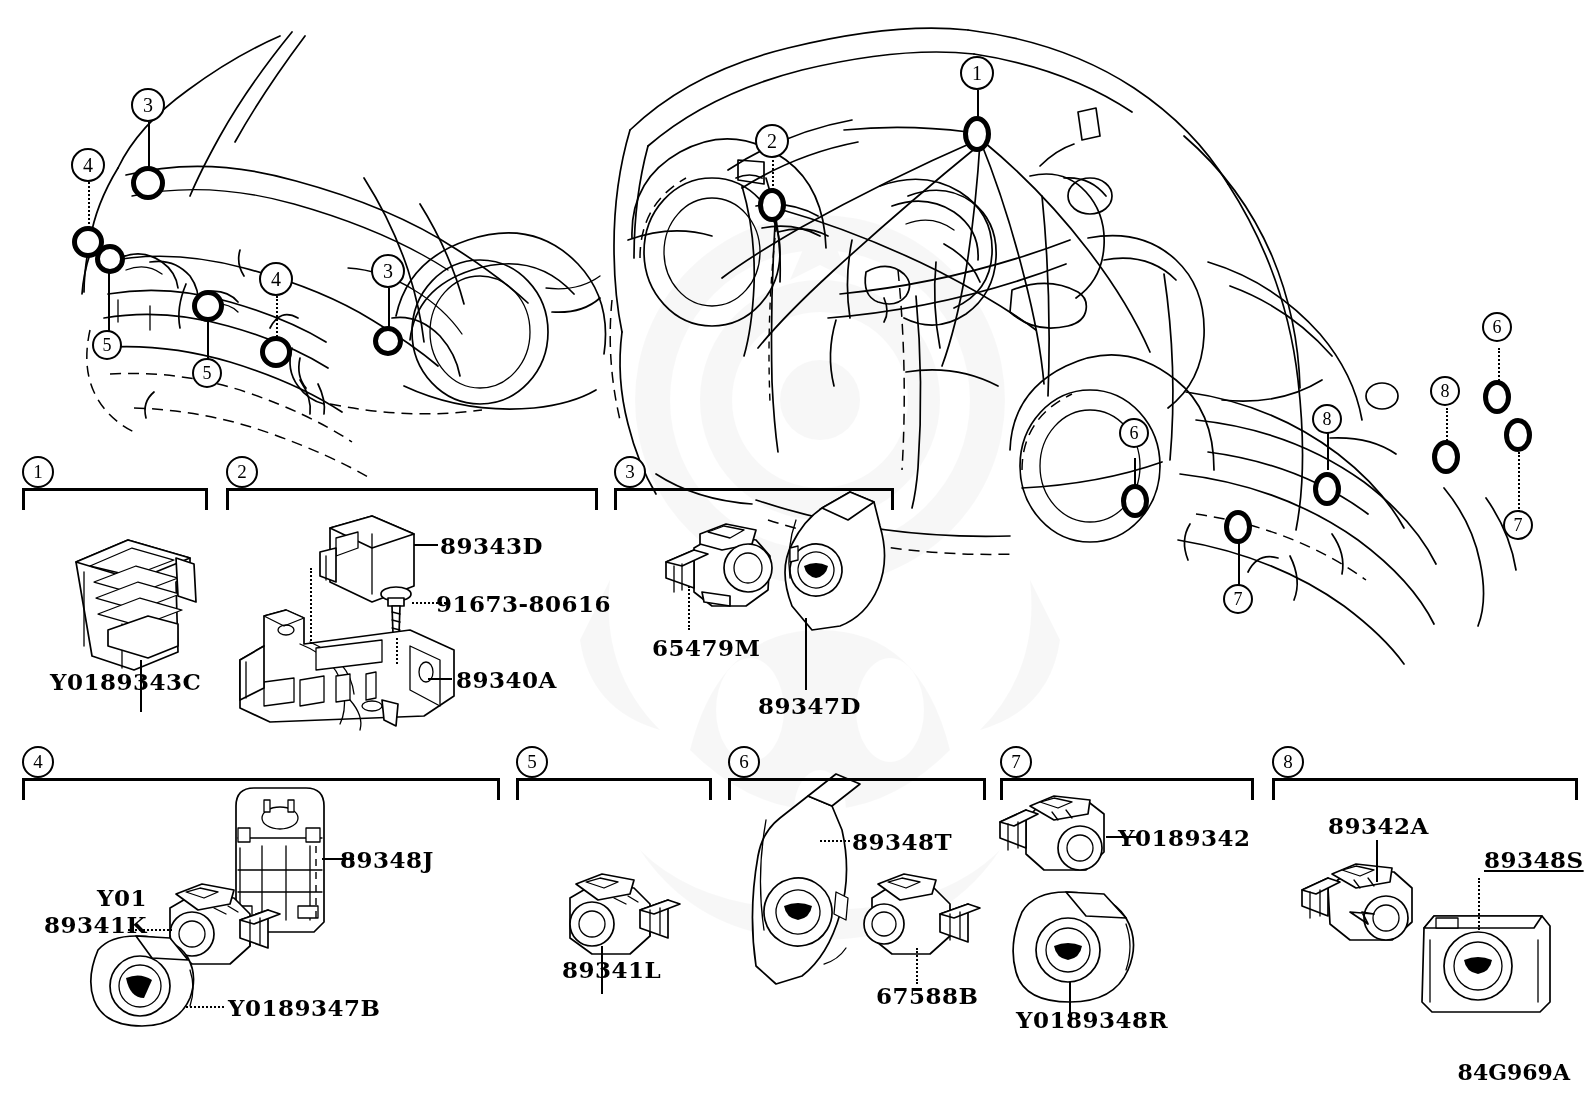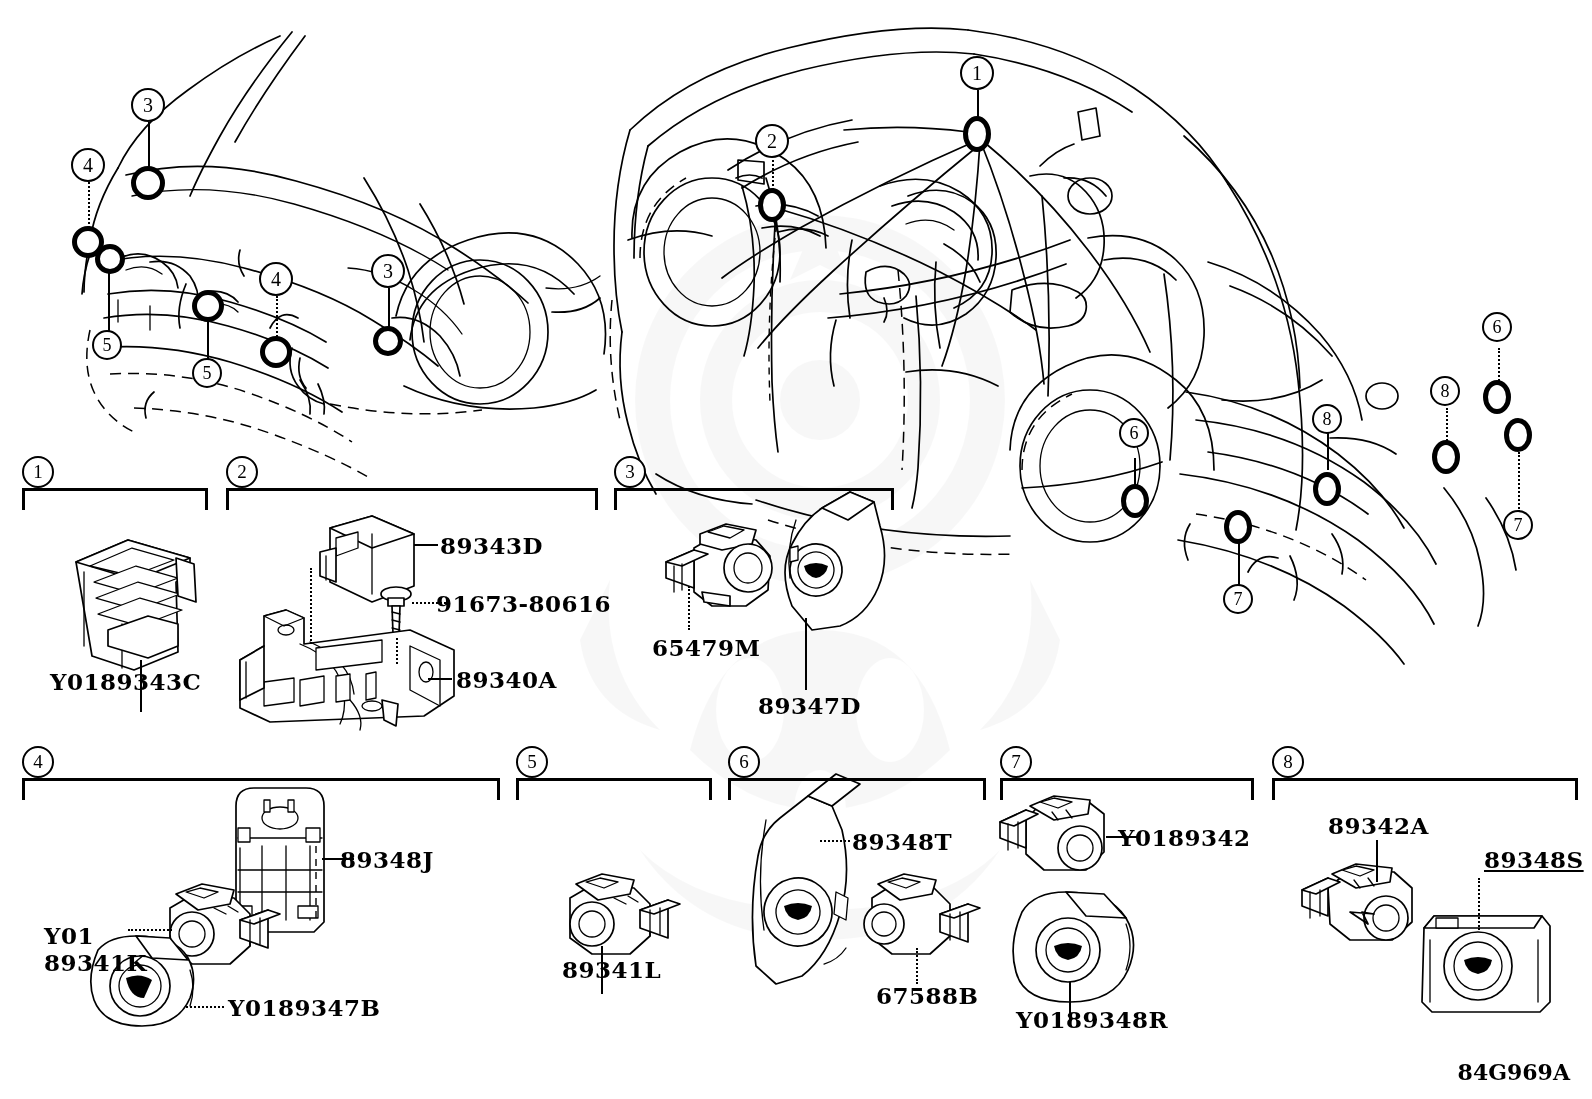--- a/index.html
+++ b/index.html
@@ -625,21 +625,21 @@
 
   <div class="pline-dotv" style="left:688px; top:586px; height:44px;"></div>
   <div class="plabel" style="left:652px; top:634px;">65479M</div>
 
   <div class="pline" style="left:805px; top:618px; width:2px; height:72px;"></div>
   <div class="plabel" style="left:758px; top:692px;">89347D</div>
 
   <div class="pline" style="left:322px; top:858px; width:32px; height:2px;"></div>
   <div class="plabel" style="left:340px; top:846px;">89348J</div>
 
-  <div class="plabel two-line" style="left:44px; top:922px;"><span>Y01</span><br><span>89341K</span></div>
+  <div class="plabel two-line" style="left:44px; top:884px;text-align:right;"><span>Y01</span><br><span>89341K</span></div>
   <div class="pline-dot" style="left:128px; top:929px; width:44px;"></div>
 
   <div class="pline-dot" style="left:186px; top:1006px; width:38px;"></div>
   <div class="plabel" style="left:228px; top:994px;">Y0189347B</div>
 
   <div class="pline" style="left:601px; top:946px; width:2px; height:48px;"></div>
   <div class="plabel" style="left:562px; top:956px;">89341L</div>
 
   <div class="pline-dot" style="left:820px; top:840px; width:30px;"></div>
   <div class="plabel" style="left:852px; top:828px;">89348T</div>

